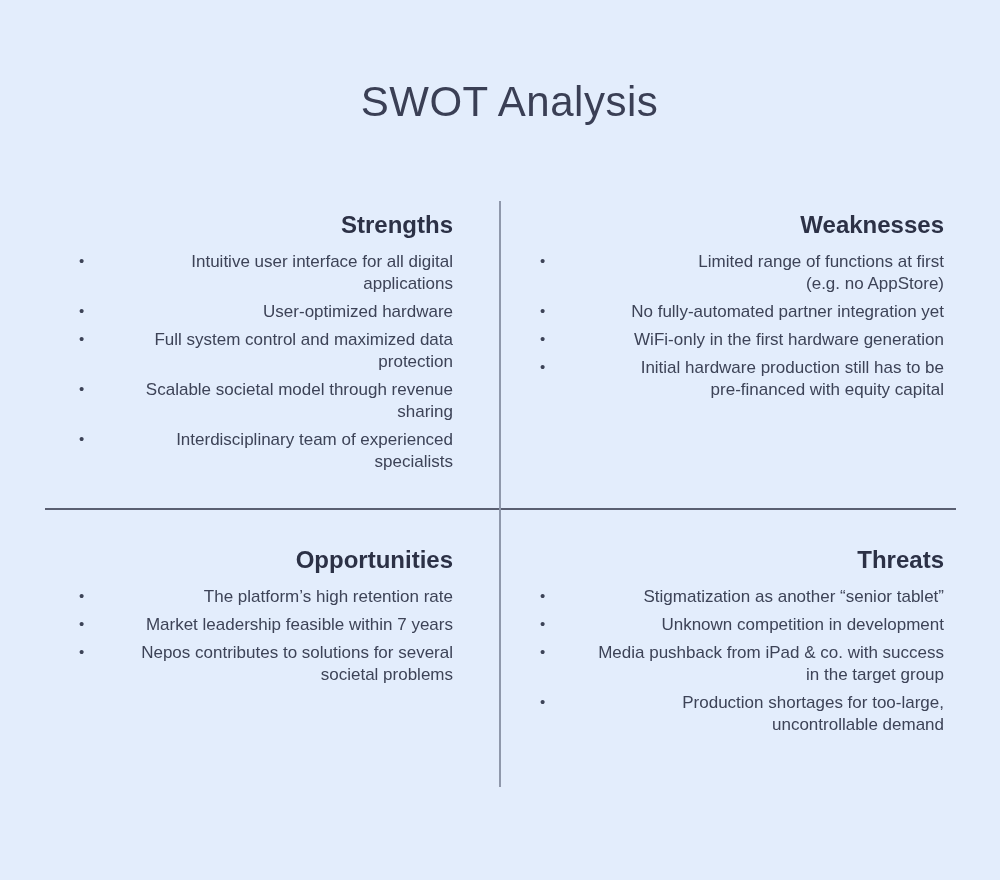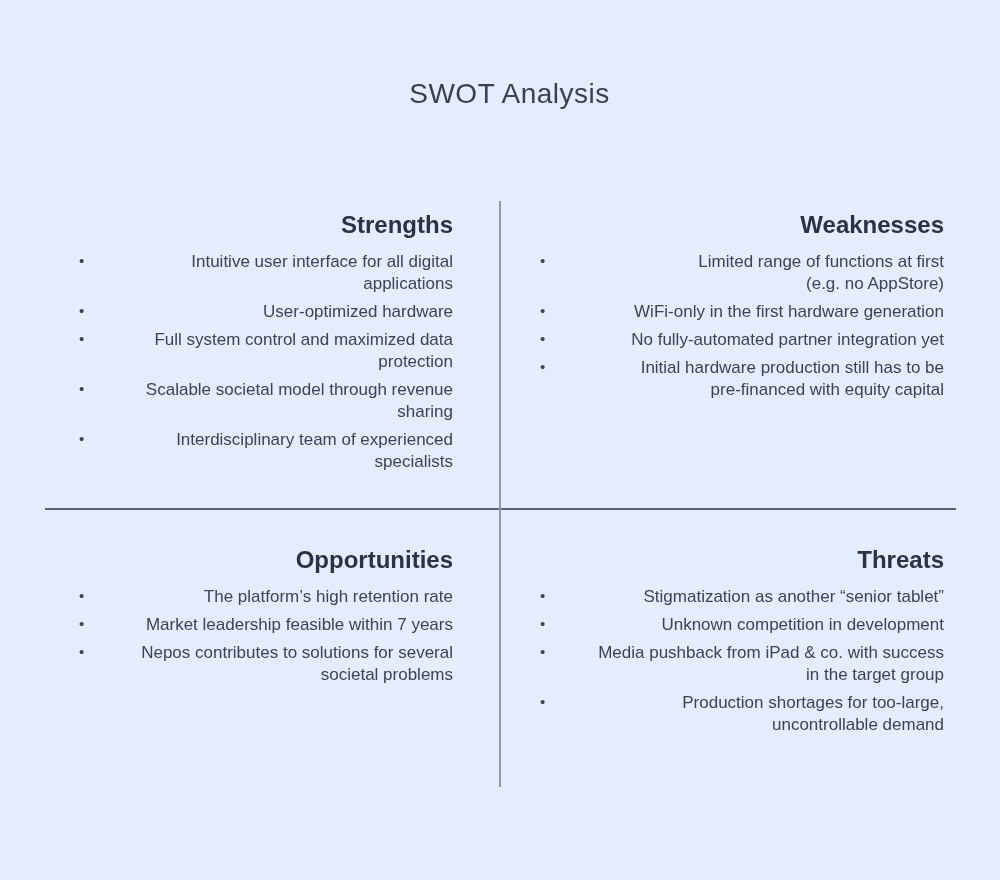--- a/index.html
+++ b/index.html
@@ -17,21 +17,21 @@
     font-family:"Liberation Sans", sans-serif;
     position:relative;
     overflow:hidden;
   }
   .title{
     position:absolute;
     top:78px;
     left:0;
     width:1000px;
     text-align:center;
-    font-size:28px;
+    font-size:42px;
     font-weight:300;
     letter-spacing:0.5px;
     color:var(--title);
     padding-left:19px;
   }
   .divider-h{
     position:absolute;
     left:45px;
     top:508px;
     width:911px;
@@ -102,22 +102,22 @@
     <li>Interdisciplinary team of experienced
 specialists</li>
   </ul>
 </section>
 
 <section class="quad q-weaknesses">
   <h2>Weaknesses</h2>
   <ul>
     <li>Limited range of functions at first
 (e.g. no AppStore)</li>
+    <li>No fully-automated partner integration yet</li>
     <li>WiFi-only in the first hardware generation</li>
-    <li>No fully-automated partner integration yet</li>
     <li>Initial hardware production still has to be
 pre-financed with equity capital</li>
   </ul>
 </section>
 
 <section class="quad q-opportunities">
   <h2>Opportunities</h2>
   <ul>
     <li>The platform’s high retention rate</li>
     <li>Market leadership feasible within 7 years</li>

